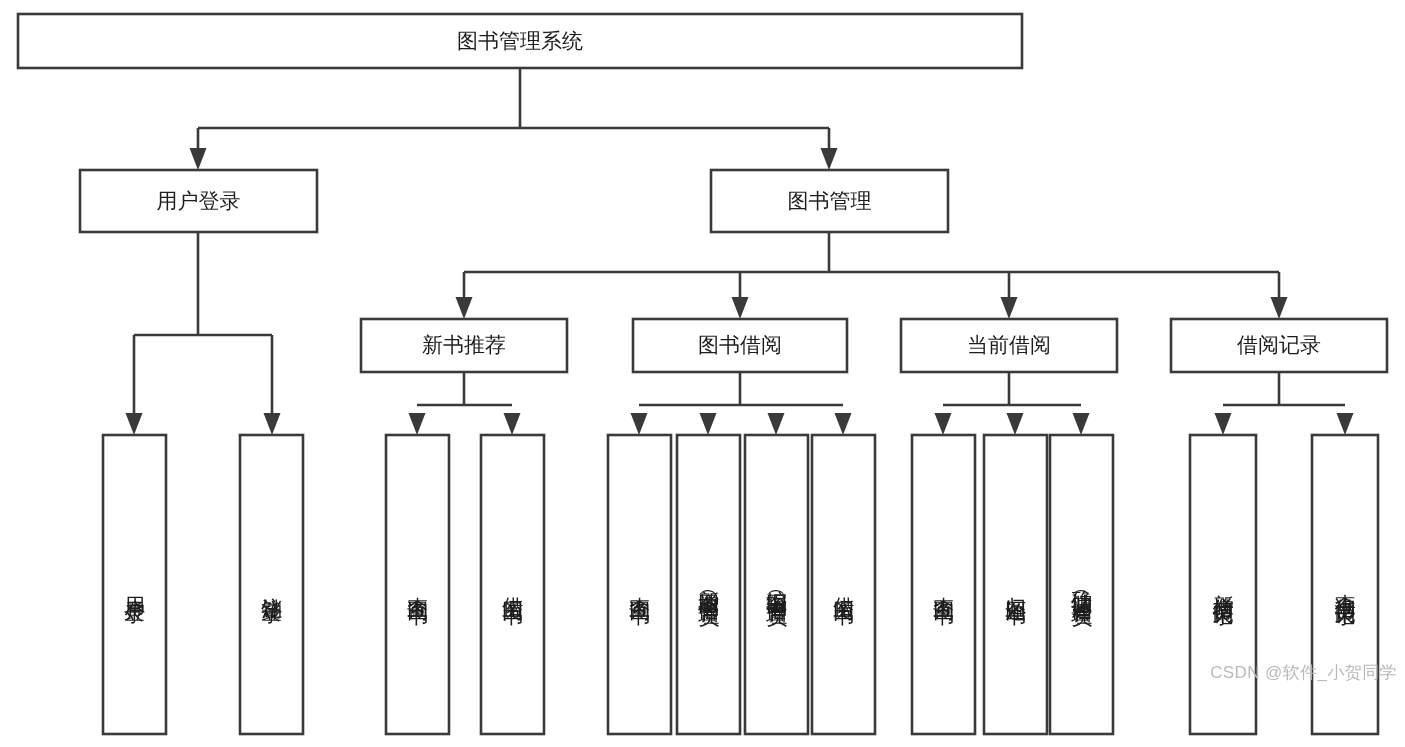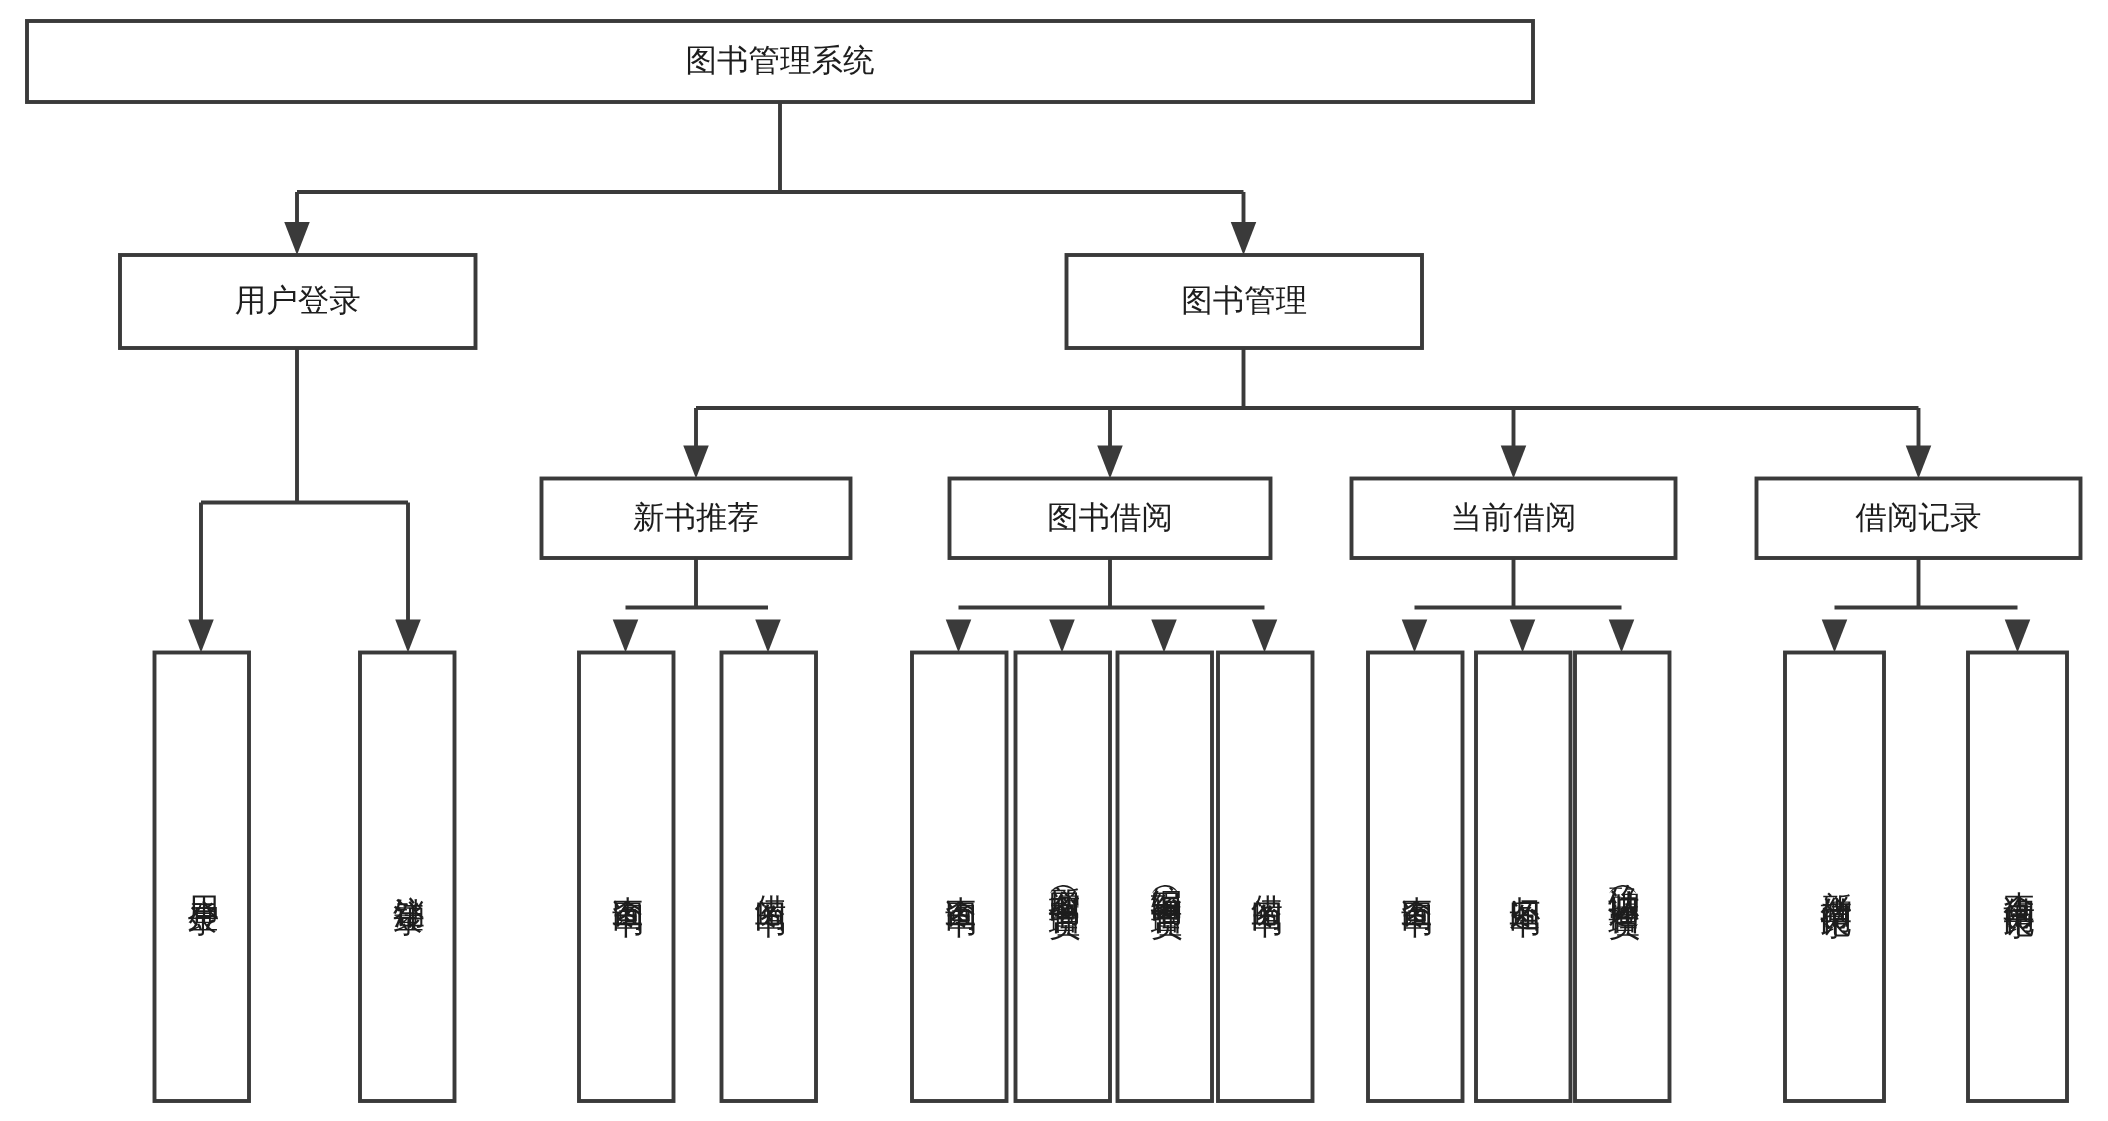--- a/index.html
+++ b/index.html
@@ -164,13 +164,14 @@
       <div class="node-label-v" style="left: 608px; top: 435px; width: 63px; height: 299px;">查询图书</div>
       <div class="node-label-v" style="left: 677px; top: 435px; width: 63px; height: 299px;">新增图书（管理员）</div>
       <div class="node-label-v" style="left: 745px; top: 435px; width: 63px; height: 299px;">编辑图书（管理员）</div>
       <div class="node-label-v" style="left: 812px; top: 435px; width: 63px; height: 299px;">借阅图书</div>
       <div class="node-label-v" style="left: 912px; top: 435px; width: 63px; height: 299px;">查询图书</div>
       <div class="node-label-v" style="left: 984px; top: 435px; width: 63px; height: 299px;">归还图书</div>
       <div class="node-label-v" style="left: 1050px; top: 435px; width: 63px; height: 299px;">确认归还（管理员）</div>
       <div class="node-label-v" style="left: 1190px; top: 435px; width: 66px; height: 299px;">新增借阅记录</div>
       <div class="node-label-v" style="left: 1312px; top: 435px; width: 66px; height: 299px;">查询借阅记录</div>
     </div>
+  <div class="watermark">CSDN @软件_小贺同学</div>
 </div>
 
 </body></html>

